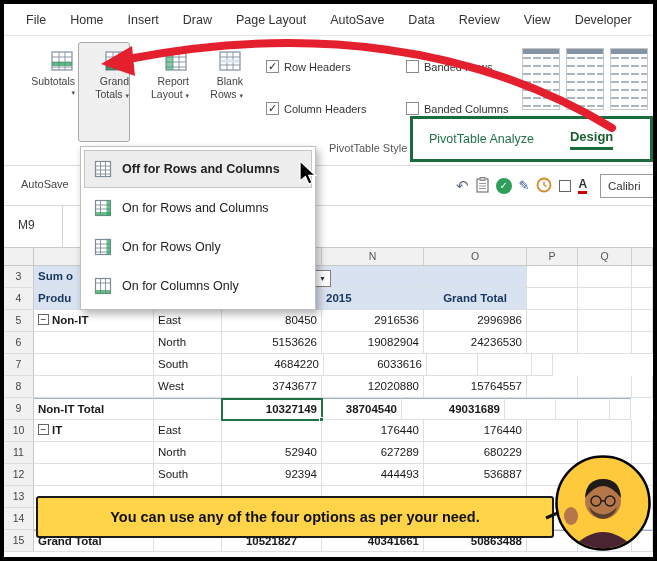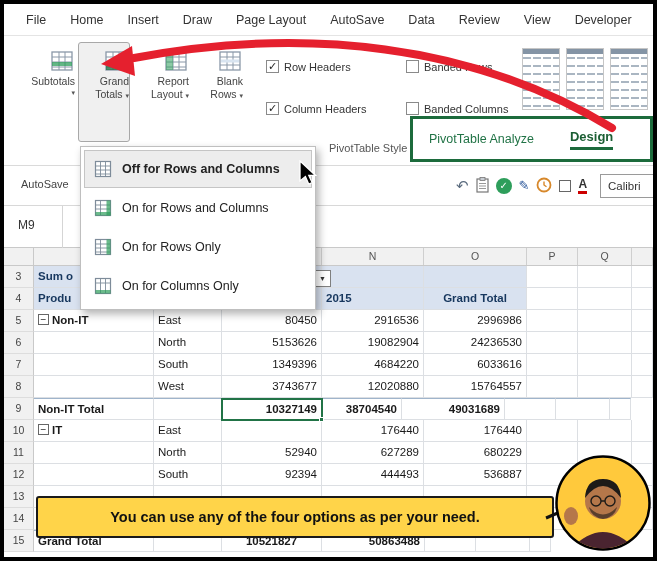--- a/index.html
+++ b/index.html
@@ -293,21 +293,20 @@
           <div class="sc c-n" style="width: 102px;">19082904</div>
           <div class="sc c-o" style="width: 103px;">24236530</div>
           <div class="sc c-p" style="width: 51px;"></div>
           <div class="sc c-q" style="width: 54px;"></div>
           <div class="sc c-x" style="width: 21px;"></div>
         </div>
         <div class="srow k-data">
           <div class="rn">7</div>
           <div class="sc c-a" style="width: 120px;"></div>
           <div class="sc c-b" style="width: 68px;">South</div>
-          <div class="sc c-m" style="width: 100px;">1349396</div>
           <div class="sc c-n" style="width: 102px;">4684220</div>
           <div class="sc c-o" style="width: 103px;">6033616</div>
           <div class="sc c-p" style="width: 51px;"></div>
           <div class="sc c-q" style="width: 54px;"></div>
           <div class="sc c-x" style="width: 21px;"></div>
         </div>
         <div class="srow k-data">
           <div class="rn">8</div>
           <div class="sc c-a" style="width: 120px;"></div>
           <div class="sc c-b" style="width: 68px;">West</div>
@@ -382,20 +381,21 @@
           <div class="sc c-o" style="width: 103px;"></div>
           <div class="sc c-p" style="width: 51px;"></div>
           <div class="sc c-q" style="width: 54px;"></div>
           <div class="sc c-x" style="width: 21px;"></div>
         </div>
         <div class="srow k-total">
           <div class="rn">15</div>
           <div class="sc c-a" style="width: 120px;">Grand Total</div>
           <div class="sc c-b" style="width: 68px;"></div>
           <div class="sc c-m" style="width: 100px; text-align: center;">10521827</div>
+          <div class="sc c-n" style="width: 102px;">40341661</div>
           <div class="sc c-o" style="width: 103px;">50863488</div>
           <div class="sc c-p" style="width: 51px;"></div>
           <div class="sc c-q" style="width: 54px;"></div>
           <div class="sc c-x" style="width: 21px;"></div>
         </div>
       </div>
   </div>
 
   <div class="selbox">
     <div class="selhandle"></div>

